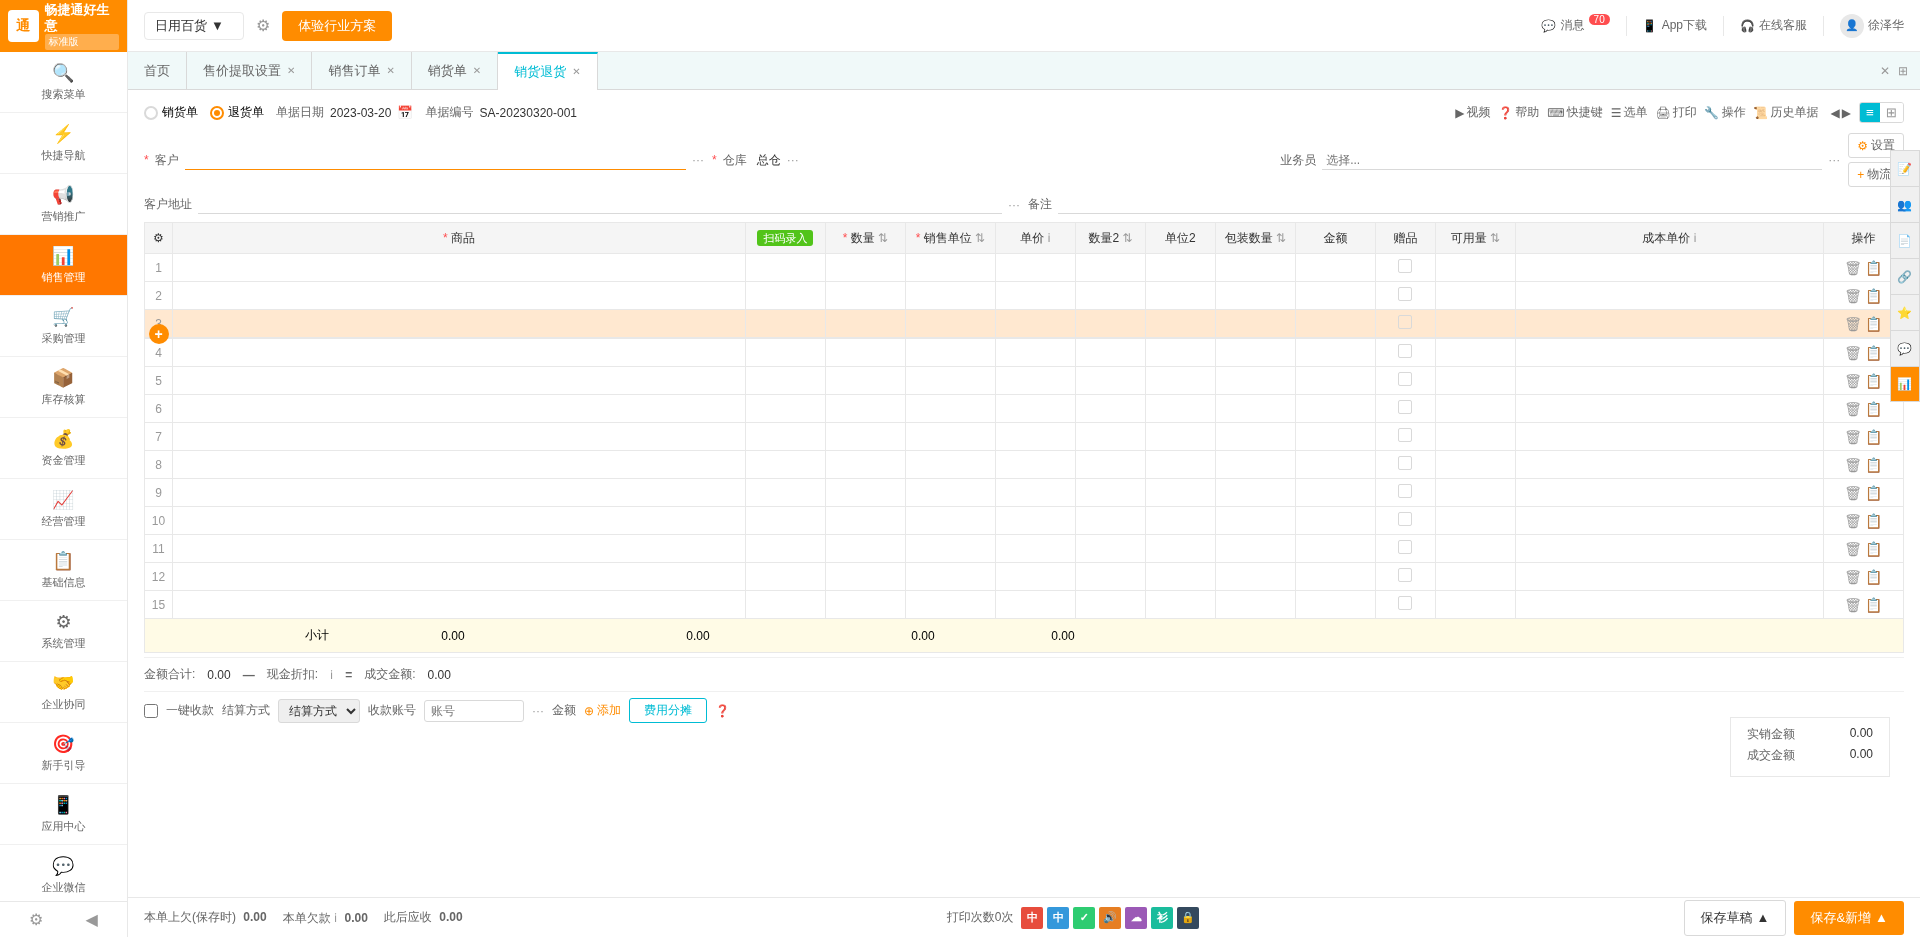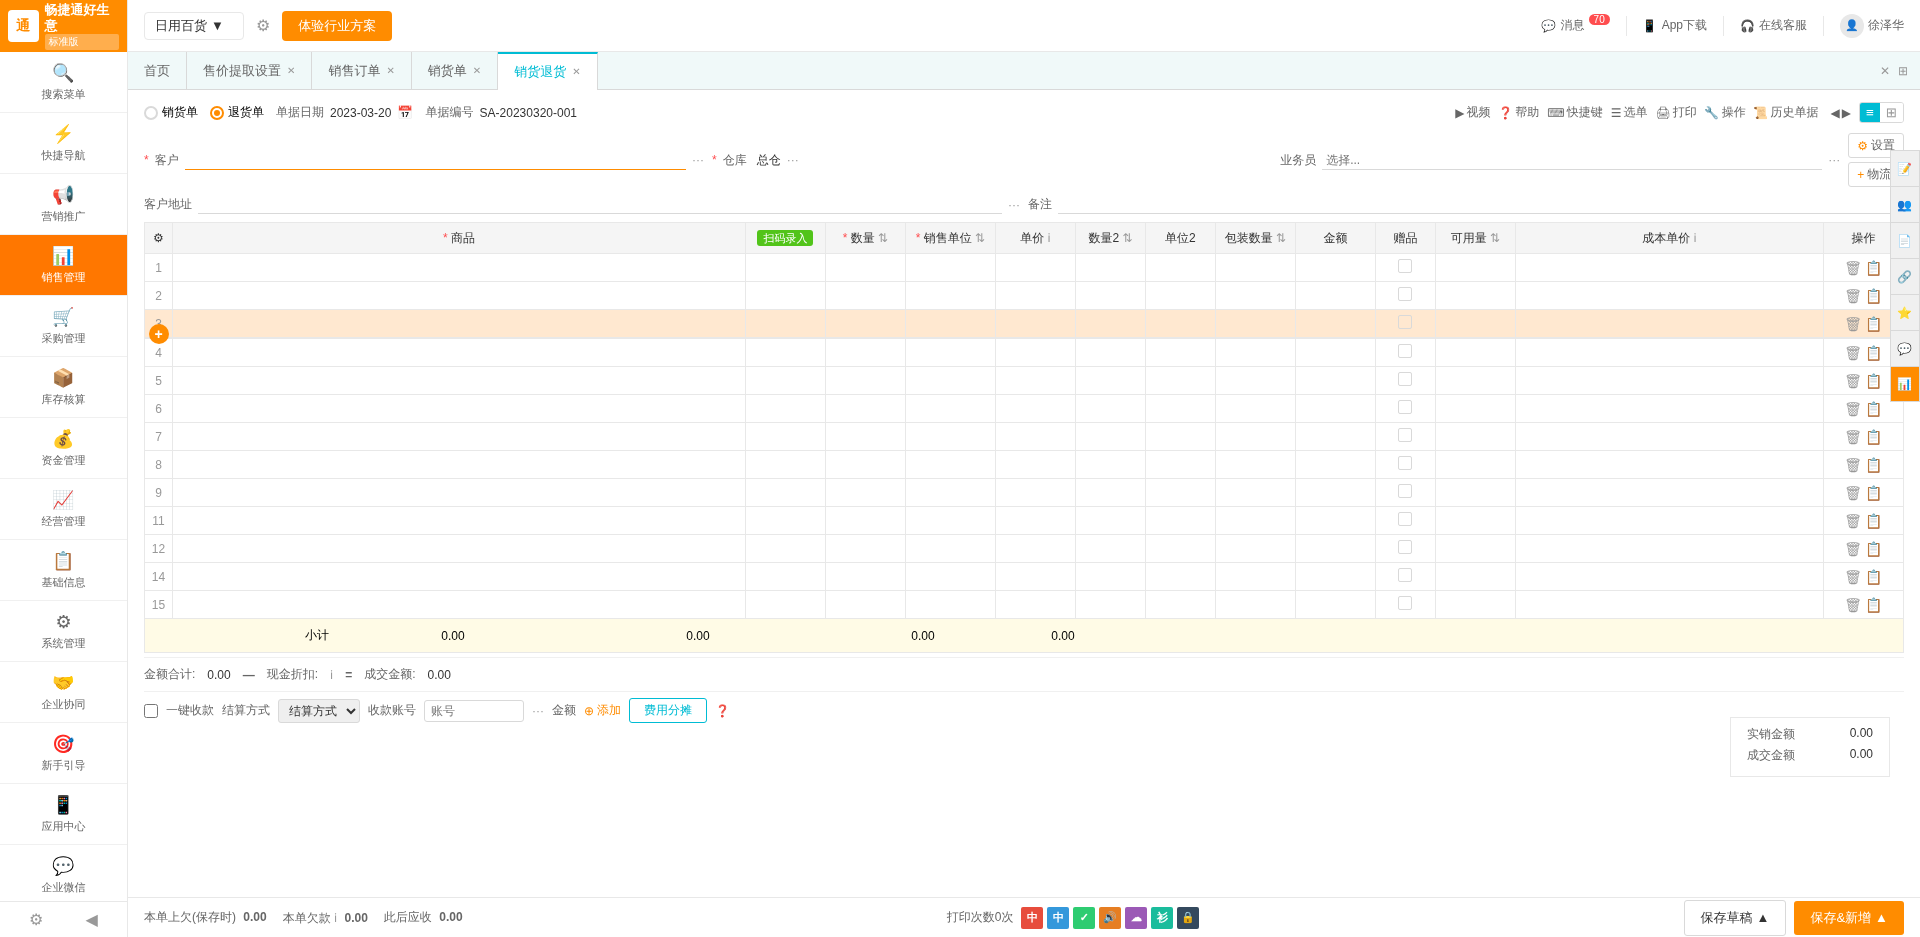--- a/index.html
+++ b/index.html
@@ -612,59 +612,59 @@
               <td></td>
               <td><span class="checkbox"></span></td>
               <td></td>
               <td></td>
               <td>
         <span class="del-btn">🗑</span>
         <span class="copy-btn">📋</span>
       </td>
             </tr>
             <tr>
+              <td><span class="row-num">10</span></td>
+              <td></td>
+              <td></td>
+              <td></td>
+              <td></td>
+              <td></td>
+              <td></td>
+              <td></td>
+              <td></td>
+              <td></td>
+              <td><span class="checkbox"></span></td>
+              <td></td>
+              <td></td>
+              <td>
+        <span class="del-btn">🗑</span>
+        <span class="copy-btn">📋</span>
+      </td>
+            </tr>
+            <tr>
               <td><span class="row-num">11</span></td>
               <td></td>
               <td></td>
               <td></td>
               <td></td>
               <td></td>
               <td></td>
               <td></td>
               <td></td>
               <td></td>
               <td><span class="checkbox"></span></td>
               <td></td>
               <td></td>
               <td>
         <span class="del-btn">🗑</span>
         <span class="copy-btn">📋</span>
       </td>
             </tr>
             <tr>
               <td><span class="row-num">12</span></td>
-              <td></td>
-              <td></td>
-              <td></td>
-              <td></td>
-              <td></td>
-              <td></td>
-              <td></td>
-              <td></td>
-              <td></td>
-              <td><span class="checkbox"></span></td>
-              <td></td>
-              <td></td>
-              <td>
-        <span class="del-btn">🗑</span>
-        <span class="copy-btn">📋</span>
-      </td>
-            </tr>
-            <tr>
-              <td><span class="row-num">14</span></td>
               <td></td>
               <td></td>
               <td></td>
               <td></td>
               <td></td>
               <td></td>
               <td></td>
               <td></td>
               <td></td>
               <td><span class="checkbox"></span></td>

